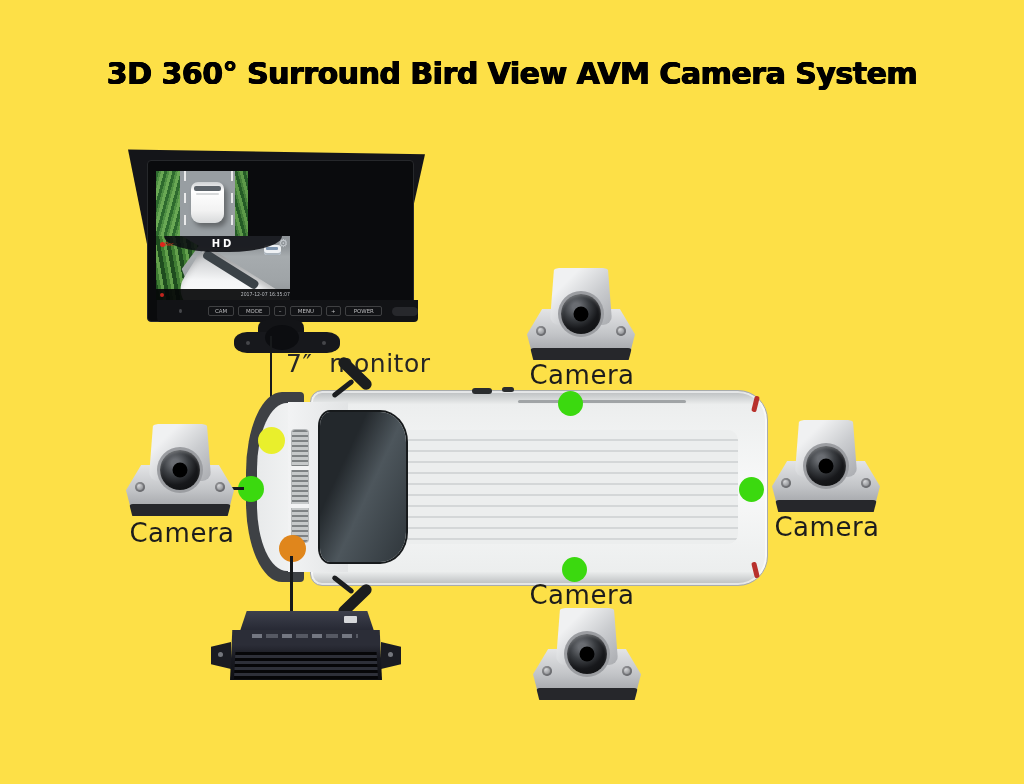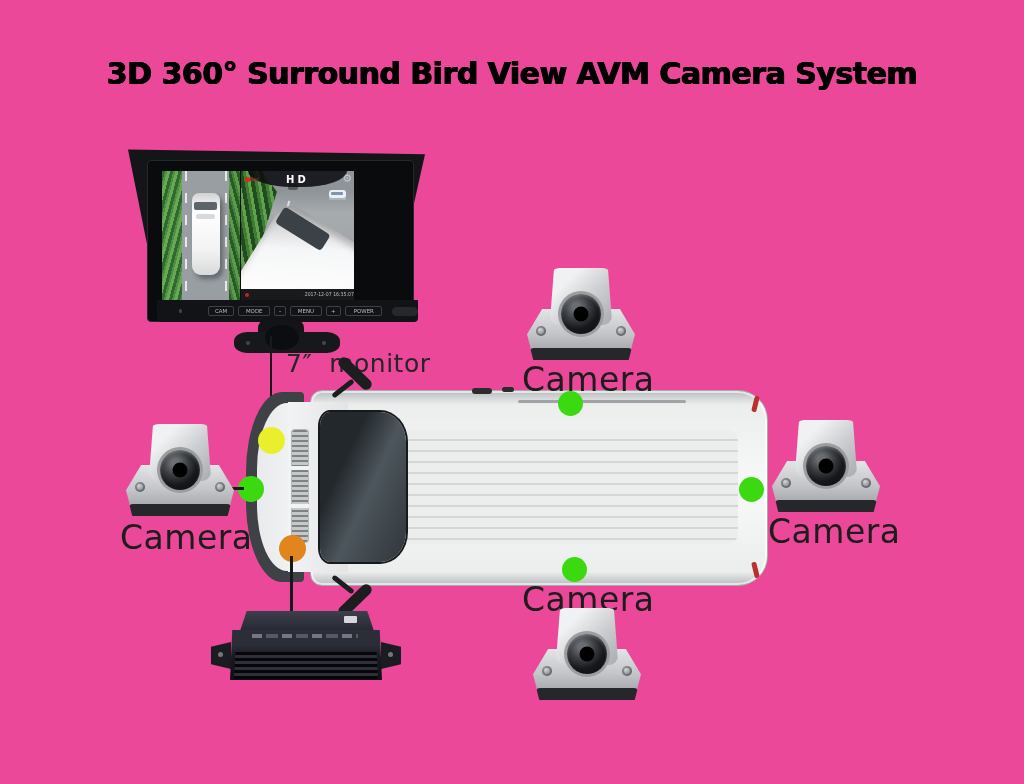--- a/index.html
+++ b/index.html
@@ -1,31 +1,31 @@
 <!DOCTYPE html>
 <html style="--marker_green: #3BD90F; --marker_yellow: #E9EF2C; --marker_orange: #E0861C; --label_color: #1D1D1D;"><head>
 <meta charset="utf-8">
 <style>
   * { margin:0; padding:0; box-sizing:border-box; }
   html,body { background:#fff; }
   body { font-family:"DejaVu Sans", sans-serif; }
-  #canvas { position:relative; width:1024px; height:784px; background:#ec4899; overflow:hidden; }
+  #canvas { position:relative; width:1024px; height:784px; background:#fde047; overflow:hidden; }
   .abs { position:absolute; }
 
   
   .title { left:0; right:0; top:56px; text-align:center; font-size:30px; font-weight:bold;
            letter-spacing:-0.5px; color:#000;
            text-shadow:0.6px 0 #000, -0.6px 0 #000, 0 0.4px #000; }
 
   
   .hood { left:128px; top:148px; width:297px; height:156px; background:#141519;
           clip-path:polygon(0 1%, 100% 4%, 92% 72%, 86.5% 100%, 13.5% 100%, 7.5% 72%); }
   .bezel { left:147px; top:160px; width:267px; height:162px; background:#0a0b0d;
            border:1px solid #26282b; border-radius:4px; }
-  .screen { left:162px; top:171px; width:192px; height:129px; display:flex; overflow:hidden; }
+  .screen { left:156px; top:171px; width:192px; height:129px; display:flex; overflow:hidden;flex-direction:column; }
 
   
   .panel-bird { position:relative; width:93px; height:100%; background:#989ea2; overflow:hidden; border-right:1px solid #0a0b0d; }
   .veg { position:absolute; top:0; height:100%;
          background:repeating-linear-gradient(105deg,#2e6a2e 0 3px,#4f8f43 3px 5px,#69a854 5px 8px); }
   .veg.l { left:0; width:26%; }
   .veg.r { right:0; width:14%; background:repeating-linear-gradient(75deg,#255c26 0 3px,#447f39 3px 5px,#5d9a49 5px 8px); }
   .lane { position:absolute; top:0; height:100%; width:2px;
           background:repeating-linear-gradient(180deg,#f2f2f2 0 10px,transparent 10px 22px); opacity:.9; }
   .bird-van { position:absolute; left:38%; top:17%; width:36%; height:64%;
@@ -77,21 +77,21 @@
   .neck { left:258px; top:320px; width:46px; height:16px; background:#131417; border-radius:8px 8px 0 0; }
   .base { left:234px; top:332px; width:106px; height:21px; background:#17181c; border-radius:13px/9px; }
   .hub  { left:265px; top:325px; width:34px; height:25px; background:#0c0d10; border-radius:50%; }
   .screw-s { width:4px; height:4px; border-radius:50%; background:#45464a; }
 
   
   .line { background:#17191b; }
   .marker { border-radius:50%; }
 
   
-  .lbl { color:#1d1d1d; font-size:33px; letter-spacing:.5px; text-align:center; white-space:pre; }
+  .lbl { color:#1d1d1d; font-size:26px; letter-spacing:.5px; text-align:center; white-space:pre; }
   .lbl-monitor { font-size:25px; color:#262626; text-align:left; }
   .lbl-controlbox { font-size:29px; color:#1d1d1d; letter-spacing:1px; }
 
   
   .van { left:246px; top:388px; width:524px; height:202px; }
   .cargo { position:absolute; left:64px; top:2px; width:458px; height:196px;
            background:linear-gradient(180deg,#b9bcbe 0,#eceeee 7%,#f8f9f9 50%,#eceeee 93%,#b9bcbe 100%);
            border:1px solid #a8abad; border-radius:12px 30px 30px 12px;
            box-shadow:inset 0 0 0 2px rgba(255,255,255,.6); }
   .ribs { position:absolute; left:130px; top:42px; width:362px; height:114px;

